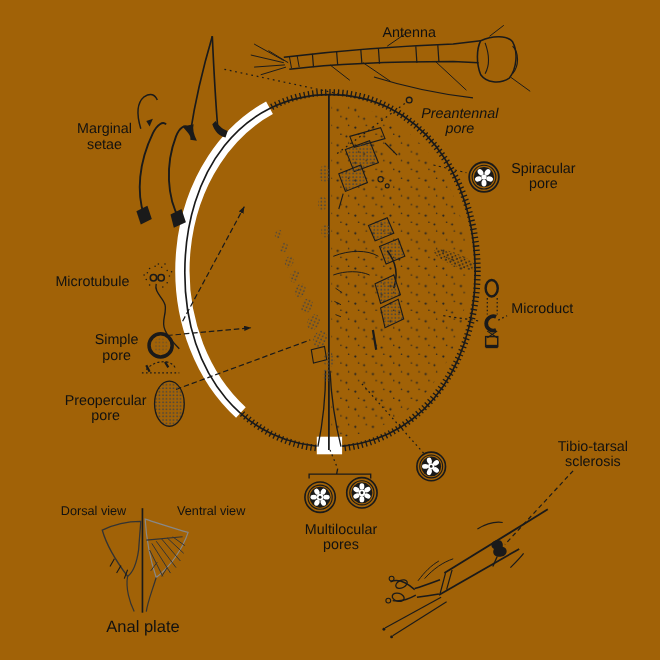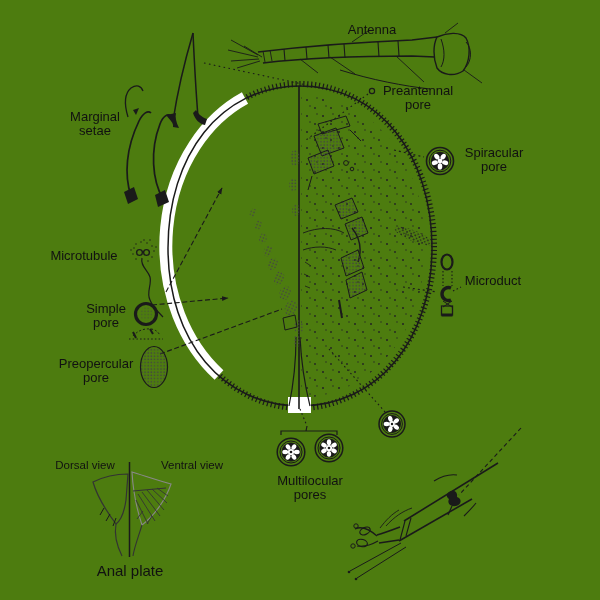--- a/index.html
+++ b/index.html
@@ -1,16 +1,16 @@
 <!DOCTYPE html>
 <html><head>
 <meta charset="utf-8">
 <style>
   html,body{margin:0;padding:0;background:#fff;}
-  .stage{position:relative;width:600px;height:600px;background:#4d7c0f;overflow:hidden;
+  .stage{position:relative;width:600px;height:600px;background:#a16207;overflow:hidden;
          font-family:"Liberation Sans",sans-serif;color:#111;}
   .stage svg{position:absolute;left:0;top:0;}
   .lbl{position:absolute;transform:translateX(-50%);text-align:center;
        font-size:13px;line-height:1.06;white-space:nowrap;color:#111;}
   .lbl.small{font-size:11.5px;}
   .lbl.big{font-size:15px;}
 </style>
 </head>
 <body>
 
@@ -296,21 +296,21 @@
   </g>
 </svg>
 
 <div class="lbl" style="left:372px;top:23px;">Antenna</div>
 
 <div class="lbl" style="left:95px;top:110px;">
   <div>Marginal</div>
   <div>setae</div>
 </div>
 
-<div class="lbl" style="left:418px;top:84px;">
+<div class="lbl" style="left:418px;top:96px;font-style:italic;">
   <div>Preantennal</div>
   <div>pore</div>
 </div>
 
 <div class="lbl" style="left:494px;top:146px;">
   <div>Spiracular</div>
   <div>pore</div>
 </div>
 
 <div class="lbl" style="left:493px;top:274px;">Microduct</div>
@@ -325,20 +325,24 @@
 <div class="lbl" style="left:96px;top:357px;">
   <div>Preopercular</div>
   <div>pore</div>
 </div>
 
 <div class="lbl" style="left:310px;top:474px;">
   <div>Multilocular</div>
   <div>pores</div>
 </div>
 
+<div class="lbl" style="left:539px;top:399px;">
+  <div>Tibio-tarsal</div>
+  <div>sclerosis</div>
+</div>
 
 
 <div class="lbl small" style="left:85px;top:459px;">Dorsal view</div>
 
 <div class="lbl small" style="left:176px;top:459px;margin-left:16px;">Ventral view</div>
 
 <div class="lbl big" style="left:130px;top:563px;text-align:center;">Anal plate</div>
 
 </div>
 

